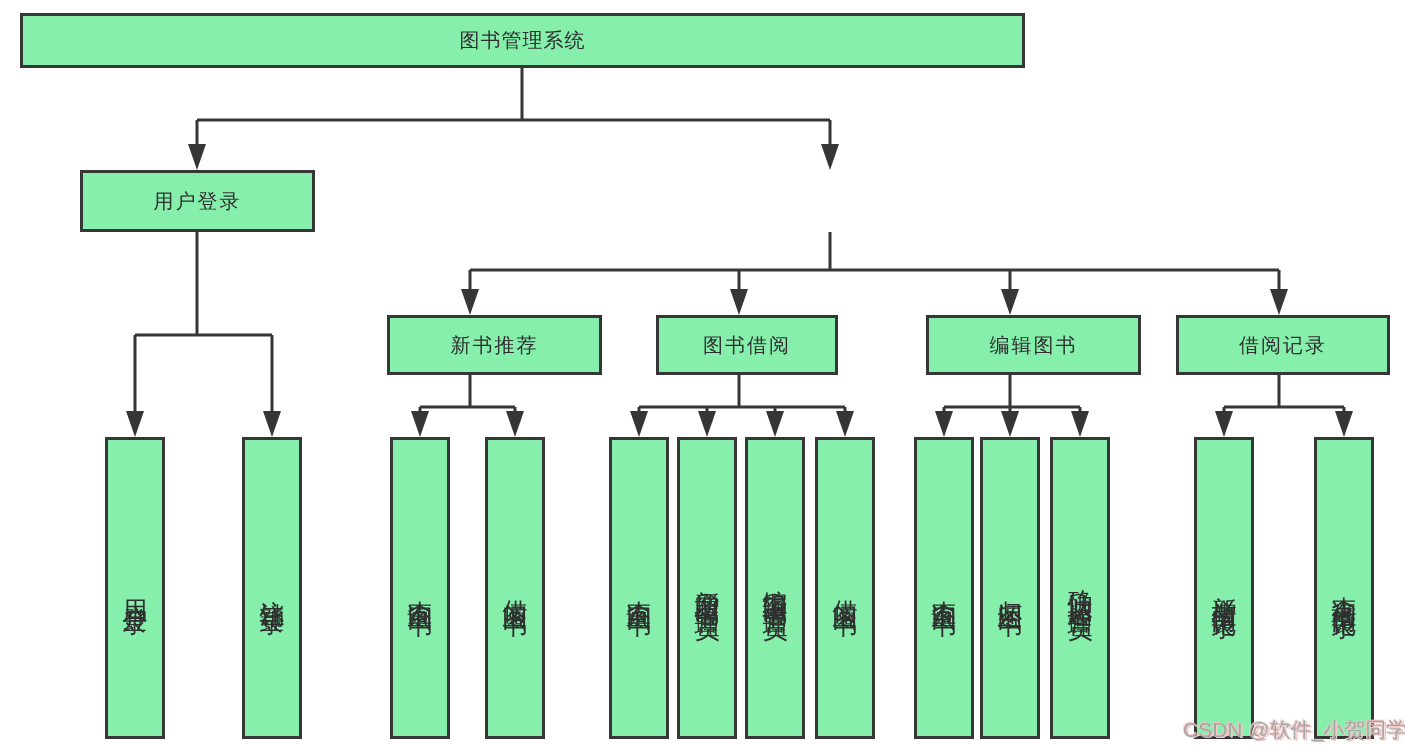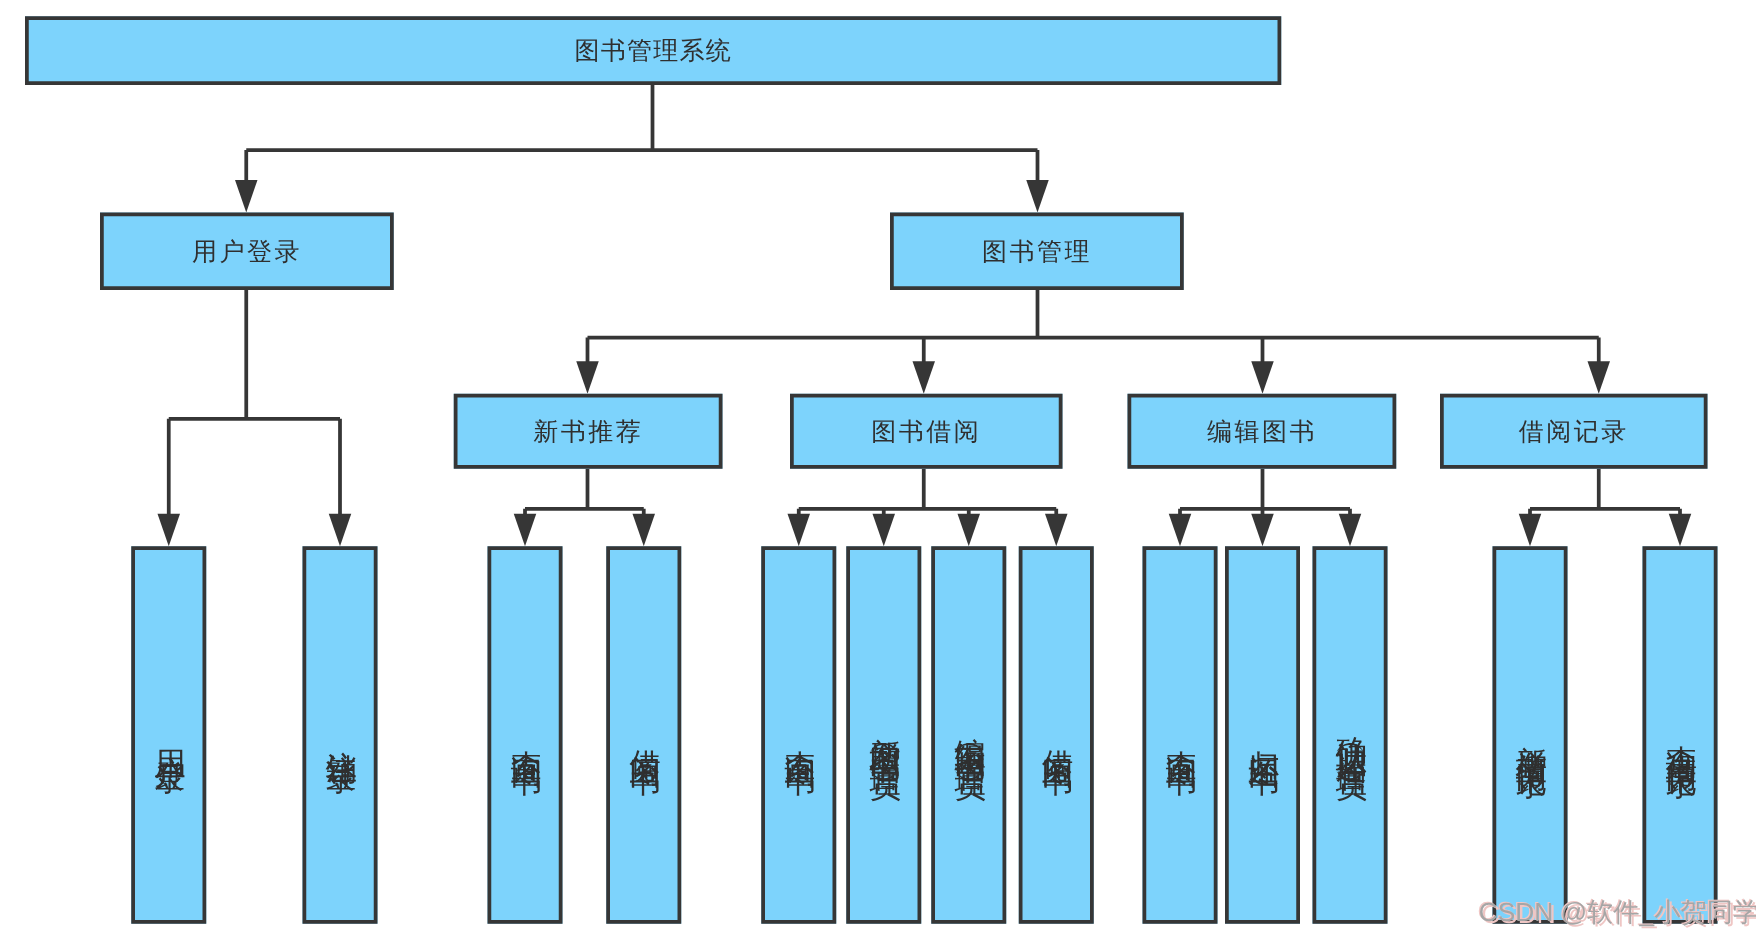--- a/index.html
+++ b/index.html
@@ -8,29 +8,29 @@
     --bg:#ffffff;
     --watermark:#a6a6a6;
     --wmshadow:#efc6c4;
   }
   html,body{margin:0;padding:0;background:var(--bg);}
   body{font-family:"Liberation Sans","DejaVu Sans",sans-serif;}
   .canvas{position:relative;width:1405px;height:747px;background:var(--bg);overflow:hidden;}
   .connectors{position:absolute;left:0;top:0;width:1405px;height:747px;pointer-events:none;}
   .cline{stroke:var(--line);stroke-width:3;fill:none;}
   .carrow{fill:var(--line);stroke:none;}
-  .box{position:absolute;box-sizing:border-box;background:#7dd3fc;border:3px solid var(--line);
+  .box{position:absolute;box-sizing:border-box;background:#86efac;border:3px solid var(--line);
        display:flex;align-items:center;justify-content:center;color:var(--text);}
   .box-h span{font-size:20px;letter-spacing:2px;white-space:nowrap;}
   .box-root span{font-size:20px;letter-spacing:1px;}
   .box-v{width:60px;height:302px;top:437px;}
   .box-v span{writing-mode:vertical-rl;text-orientation:mixed;font-size:25px;
               letter-spacing:4px;line-height:1;white-space:nowrap;}
   .lv2{top:170px;width:235px;height:62px;}
-  .lv3{top:315px;height:60px;}
+  .lv3{top:315px;height:60px;margin-left:24px;}
   .watermark{position:absolute;left:1183px;top:716px;z-index:5;font-size:21px;
              color:var(--watermark);white-space:nowrap;
              text-shadow:2px 1px 0 var(--wmshadow), -1px -1px 0 var(--wmshadow);}
 </style>
 </head>
 <body>
 
 <div class="canvas">
 
   <svg class="connectors" viewBox="0 0 1405 747" xmlns="http://www.w3.org/2000/svg">
@@ -69,28 +69,25 @@
     <polygon class="carrow" points="1335,411 1353,411 1344,437"></polygon>
   </svg>
 
   <div class="box box-h box-root" style="left:20px;top:13px;width:1005px;height:55px">
     <span>图书管理系统</span>
   </div>
 
   <div class="box box-h lv2" style="left:80px">
     <span>用户登录</span>
   </div>
-  <div class="box box-h lv2" style="left:712px">
-    <span>图书管理</span>
-  </div>
 
   <div class="box box-h lv3" style="left:363px;width:215px">
     <span>新书推荐</span>
   </div>
-  <div class="box box-h lv3" style="left:632px;width:218px">
+  <div class="box box-h lv3" style="left:632px;width:182px">
     <span>图书借阅</span>
   </div>
   <div class="box box-h lv3" style="left:902px;width:215px">
     <span>编辑图书</span>
   </div>
   <div class="box box-h lv3" style="left:1152px;width:214px">
     <span>借阅记录</span>
   </div>
 
   <div class="box box-v" style="left:105px">

